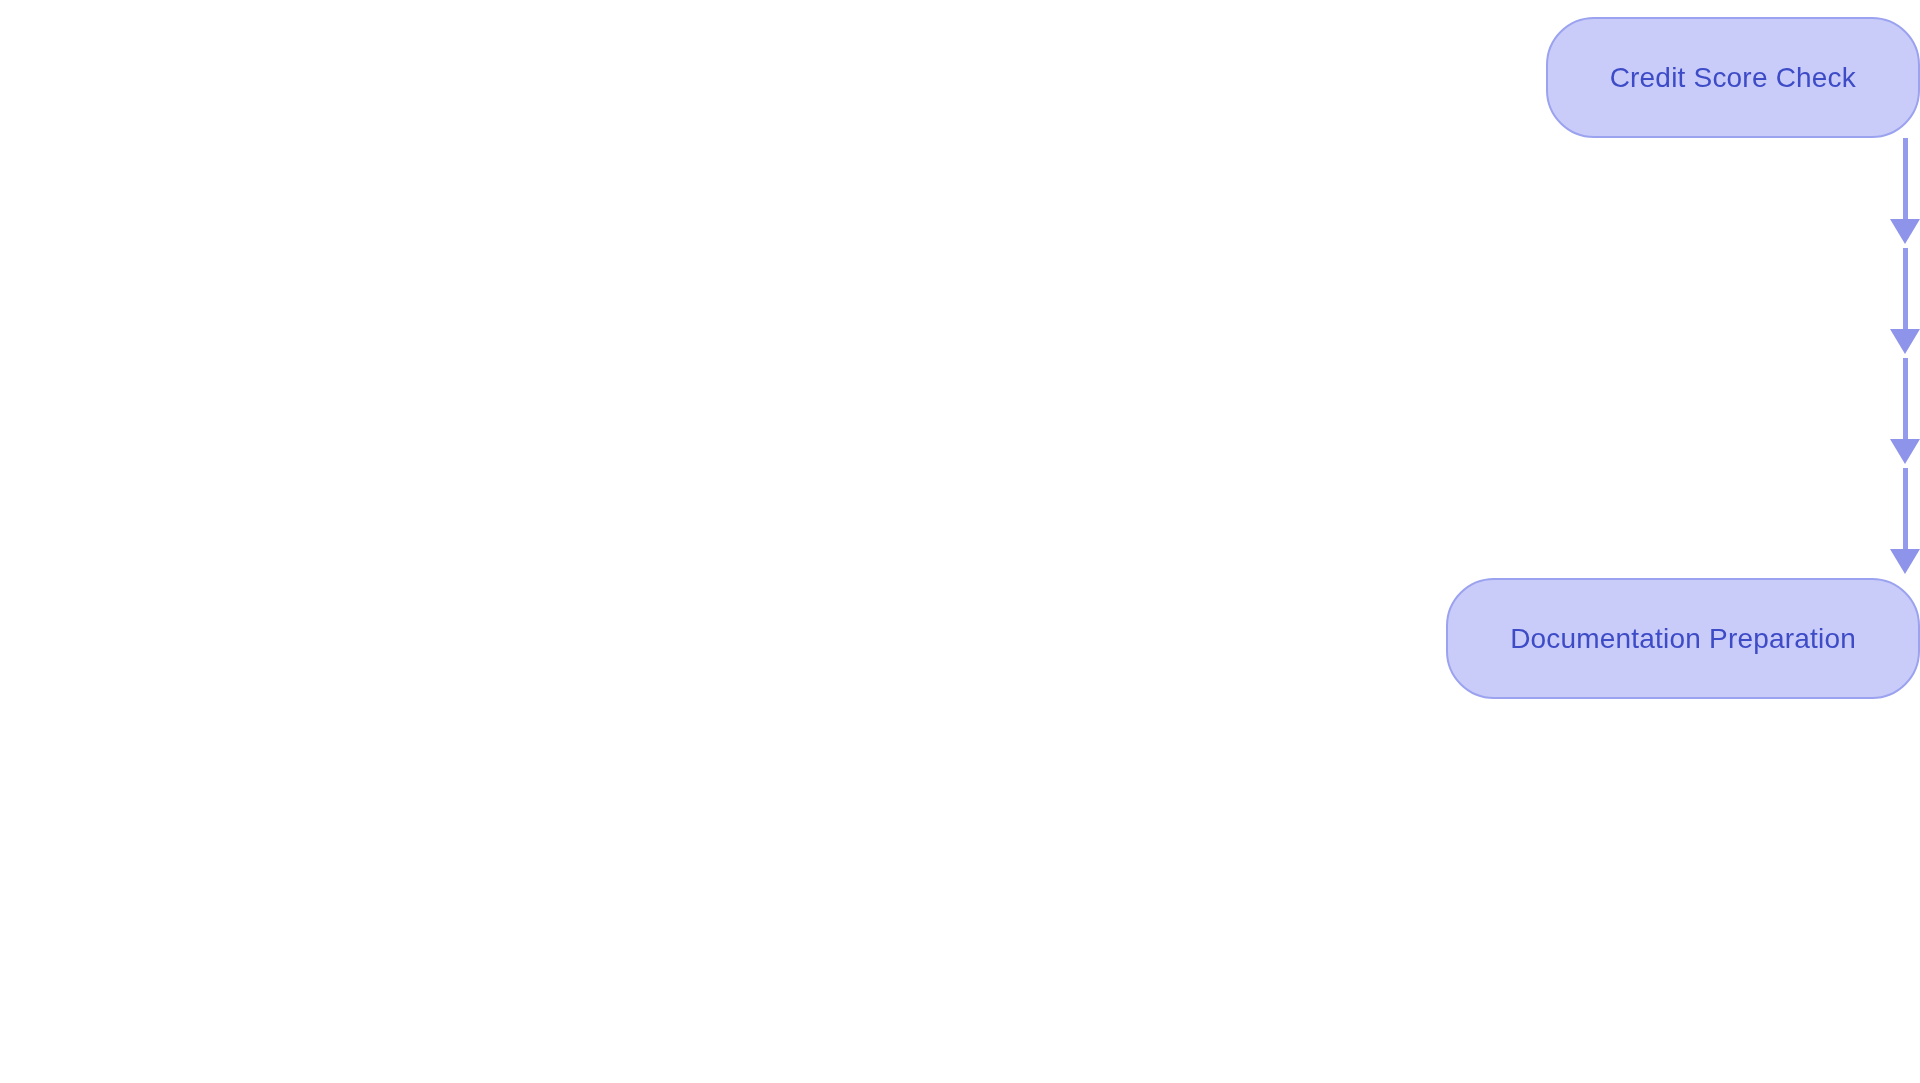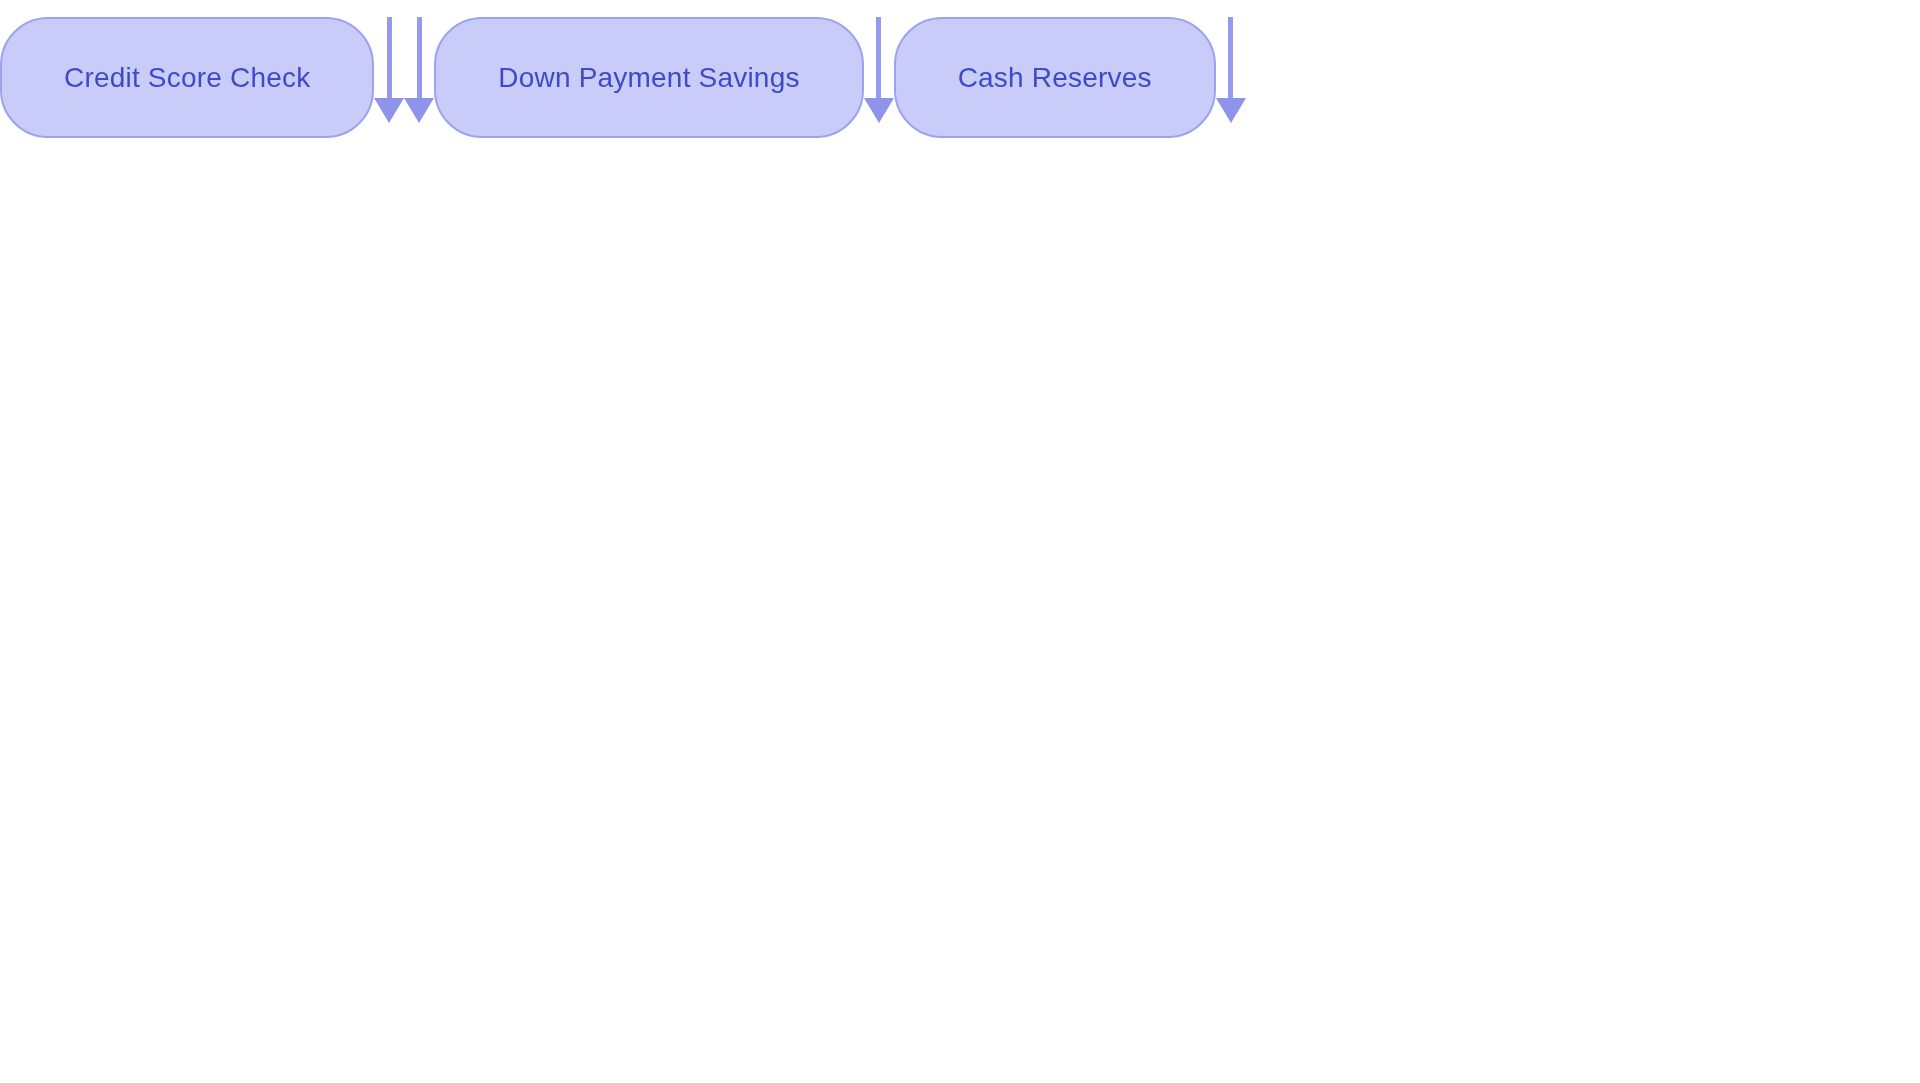--- a/index.html
+++ b/index.html
@@ -14,22 +14,22 @@
     height: 1083px;
     background: var(--bg, #ffffff);
     overflow: hidden;
   }
   .flow {
     position: absolute;
     left: 0;
     top: 17px;
     width: 100%;
     display: flex;
-    flex-direction: row;
-    align-items: flex-start;
+    flex-direction: column;
+    align-items: flex-end;
   }
   .node {
     box-sizing: border-box;
     height: 121px;
     padding: 0 62px;
     border-radius: 48px;
     background: var(--node-fill, #c9ccf9);
     border: 2px solid var(--node-border, #9ba2ef);
     display: flex;
     align-items: center;
@@ -73,28 +73,25 @@
         <span class="node-label">Credit Score Check</span>
       </div>
       <div class="connector">
         <div class="line"></div>
         <div class="head"></div>
       </div>
       <div class="connector">
         <div class="line"></div>
         <div class="head"></div>
       </div>
-      <div class="node">
-        <span class="node-label">Down Payment Savings</span>
+      <div class="connector">
+        <div class="line"></div>
+        <div class="head"></div>
       </div>
       <div class="connector">
         <div class="line"></div>
         <div class="head"></div>
       </div>
       <div class="node">
-        <span class="node-label">Cash Reserves</span>
-      </div>
-      <div class="connector">
-        <div class="line"></div>
-        <div class="head"></div>
+        <span class="node-label">Documentation Preparation</span>
       </div>
     </div>
 </div>
 
 </body></html>

